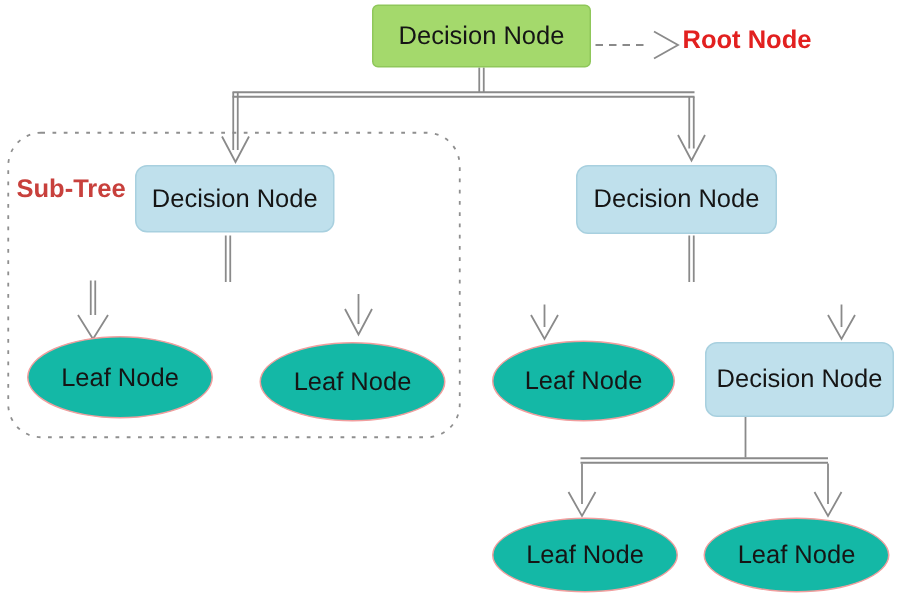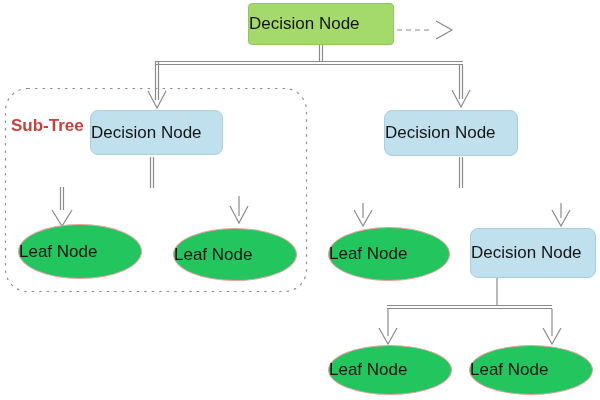--- a/index.html
+++ b/index.html
@@ -9,28 +9,28 @@
     overflow: hidden;
     font-family: "Liberation Sans", sans-serif;
   }
   .stage { position: relative; width: 600px; height: 400px; }
   .connectors { position: absolute; left: 0; top: 0; }
   .c { stroke: #8a8a8a; stroke-width: 1.2; fill: none; stroke-linecap: butt; }
   .dash { stroke-dasharray: 5 4; }
   .dash-rect { fill: none; stroke: #8f8f8f; stroke-width: 1.2; stroke-dasharray: 2.5 5; }
   .node {
     position: absolute;
-    display: flex; align-items: center; 
+    display: flex; align-items: center; justify-content: center;
     font-size: 17px; color: #151515;
     text-align: center; box-sizing: border-box;
     white-space: nowrap;
   }
   .decision-root { background: #a4d96c; border: 1px solid #8fc75a; border-radius: 4px; }
   .decision { background: #bfe0ec; border: 1px solid #a8d0df; border-radius: 8px; }
-  .leaf { background: #22c55e; border: 1px solid #f19e9e; border-radius: 50%; }
+  .leaf { background: #14b8a6; border: 1px solid #f19e9e; border-radius: 50%; }
   .annotation { position: absolute; font-weight: 700; font-size: 17px; white-space: nowrap; }
   .root-annotation { left: 455px; top: 17px; color: #e2201f; }
   .subtree-annotation { left: 11px; top: 116px; color: #c8403c; }
 </style>
 </head>
 <body>
 
 <div class="stage">
 
   <svg class="connectors" width="600" height="400" viewBox="0 0 600 400">
@@ -92,20 +92,21 @@
     <g>
       <line x1="388" y1="309" x2="388" y2="336" class="c"></line>
       <path d="M379,328 L388,344 L397,328" class="c"></path>
     </g>
     <g>
       <line x1="552" y1="309" x2="552" y2="336" class="c"></line>
       <path d="M543,328 L552,344 L561,328" class="c"></path>
     </g>
   </svg>
 
+  <div class="annotation root-annotation">Root Node</div>
   <div class="annotation subtree-annotation">Sub-Tree</div>
 
   <div class="node decision-root" style="left:248px; top:3px; width:146px; height:42px;">
     <span>Decision Node</span>
   </div>
 
   <div class="node decision" style="left:90px; top:110px; width:133px; height:45px;">
     <span>Decision Node</span>
   </div>
 

